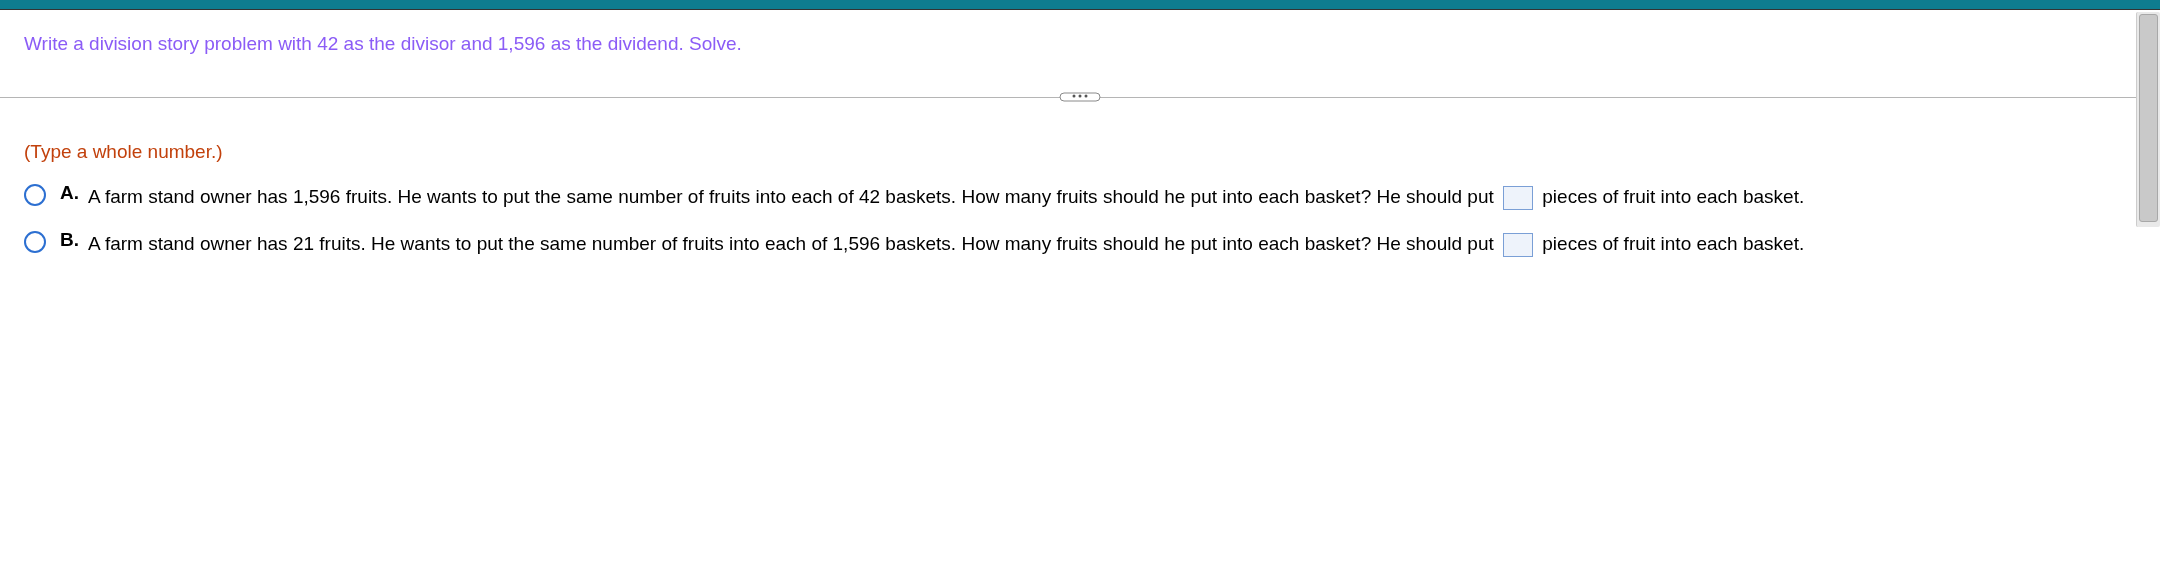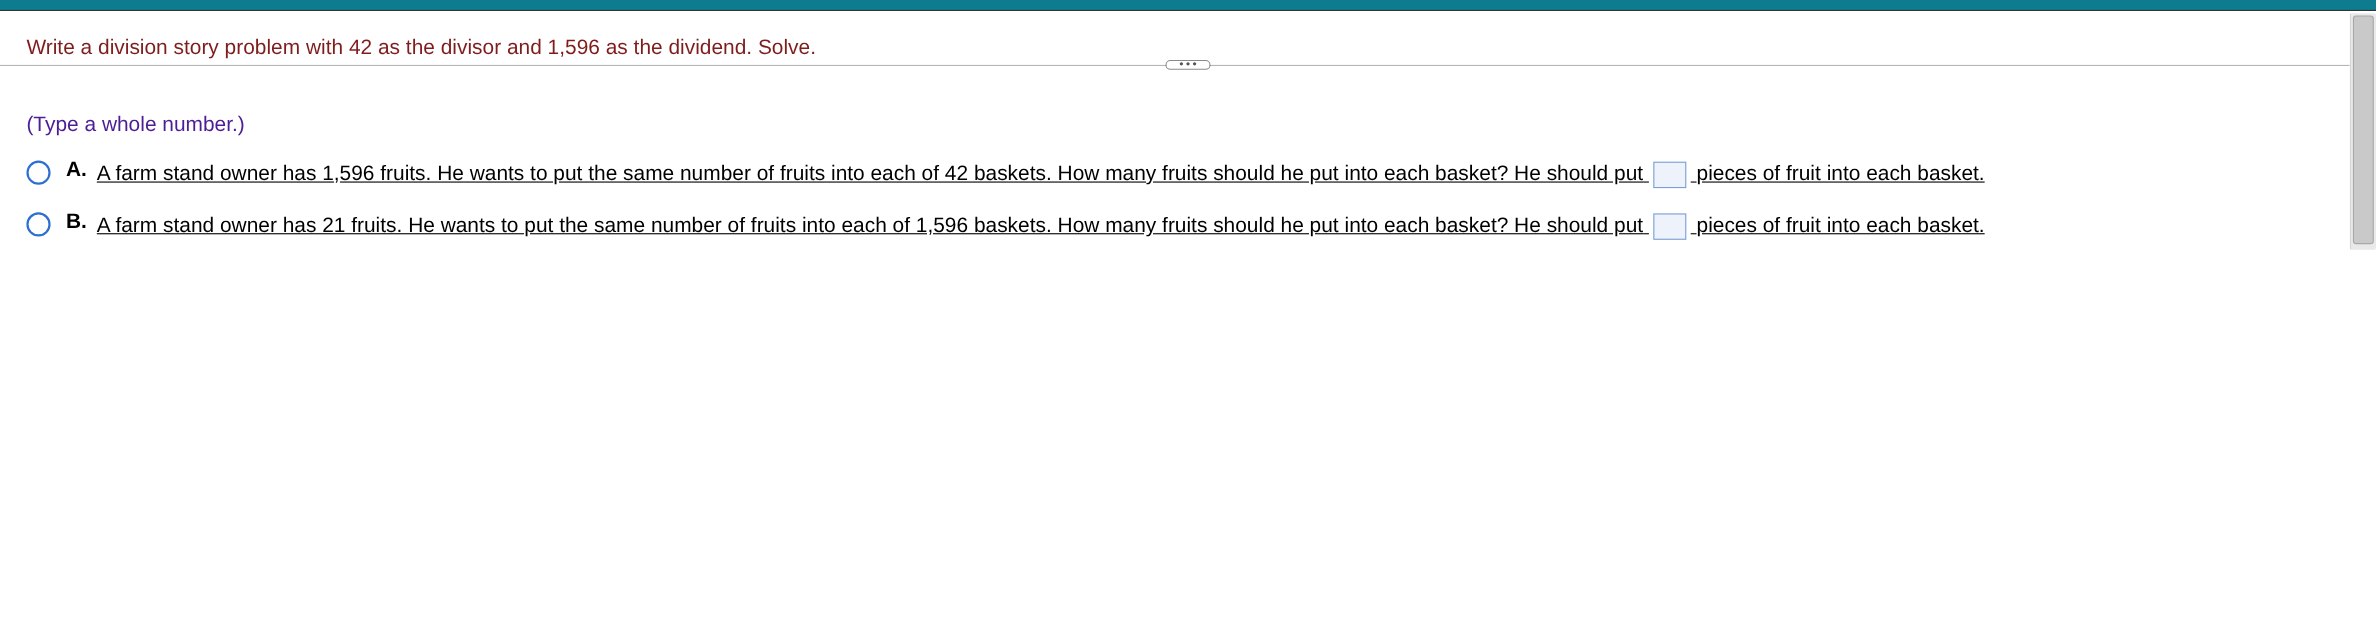--- a/index.html
+++ b/index.html
@@ -18,21 +18,22 @@
     .top-bar {
       width: 100%;
       height: 10px;
       background: #0e7c8f;
       border-bottom: 1px solid #333;
     }
     .content {
       padding: 20px 24px 0 24px;
     }
     .prompt-text {
-      color: #7f1d1d;
+      color: #8b5cf6;
+      margin-bottom: 38px;
       line-height: 1.5;
     }
     .divider-wrapper {
       position: relative;
       height: 1px;
       margin-bottom: 40px;
     }
     .divider-line {
       position: absolute;
       top: 50%;
@@ -61,21 +62,21 @@
       height: 3px;
       background: #555;
       border-radius: 50%;
       display: inline-block;
     }
     .question-text {
       color: #000;
       line-height: 1.5;
     }
     .hint-text {
-      color: #4c1d95;
+      color: #c2410c;
       margin-top: 16px;
       margin-bottom: 16px;
       line-height: 1.5;
     }
     .choices {
       padding-left: 0;
     }
     .choice-row {
       display: flex;
       align-items: flex-start;
@@ -96,21 +97,20 @@
       font-weight: bold;
       color: #000;
       width: 28px;
       flex-shrink: 0;
       margin-top: 0;
     }
     .choice-body {
       color: #000;
       line-height: 1.55;
       flex: 1;
-      text-decoration: underline;
     }
     .answer-input {
       display: inline-block;
       width: 30px;
       height: 24px;
       border: 1px solid #7a9fd6;
       background: #eef3fb;
       vertical-align: middle;
       margin: 0 4px;
       text-align: center;

